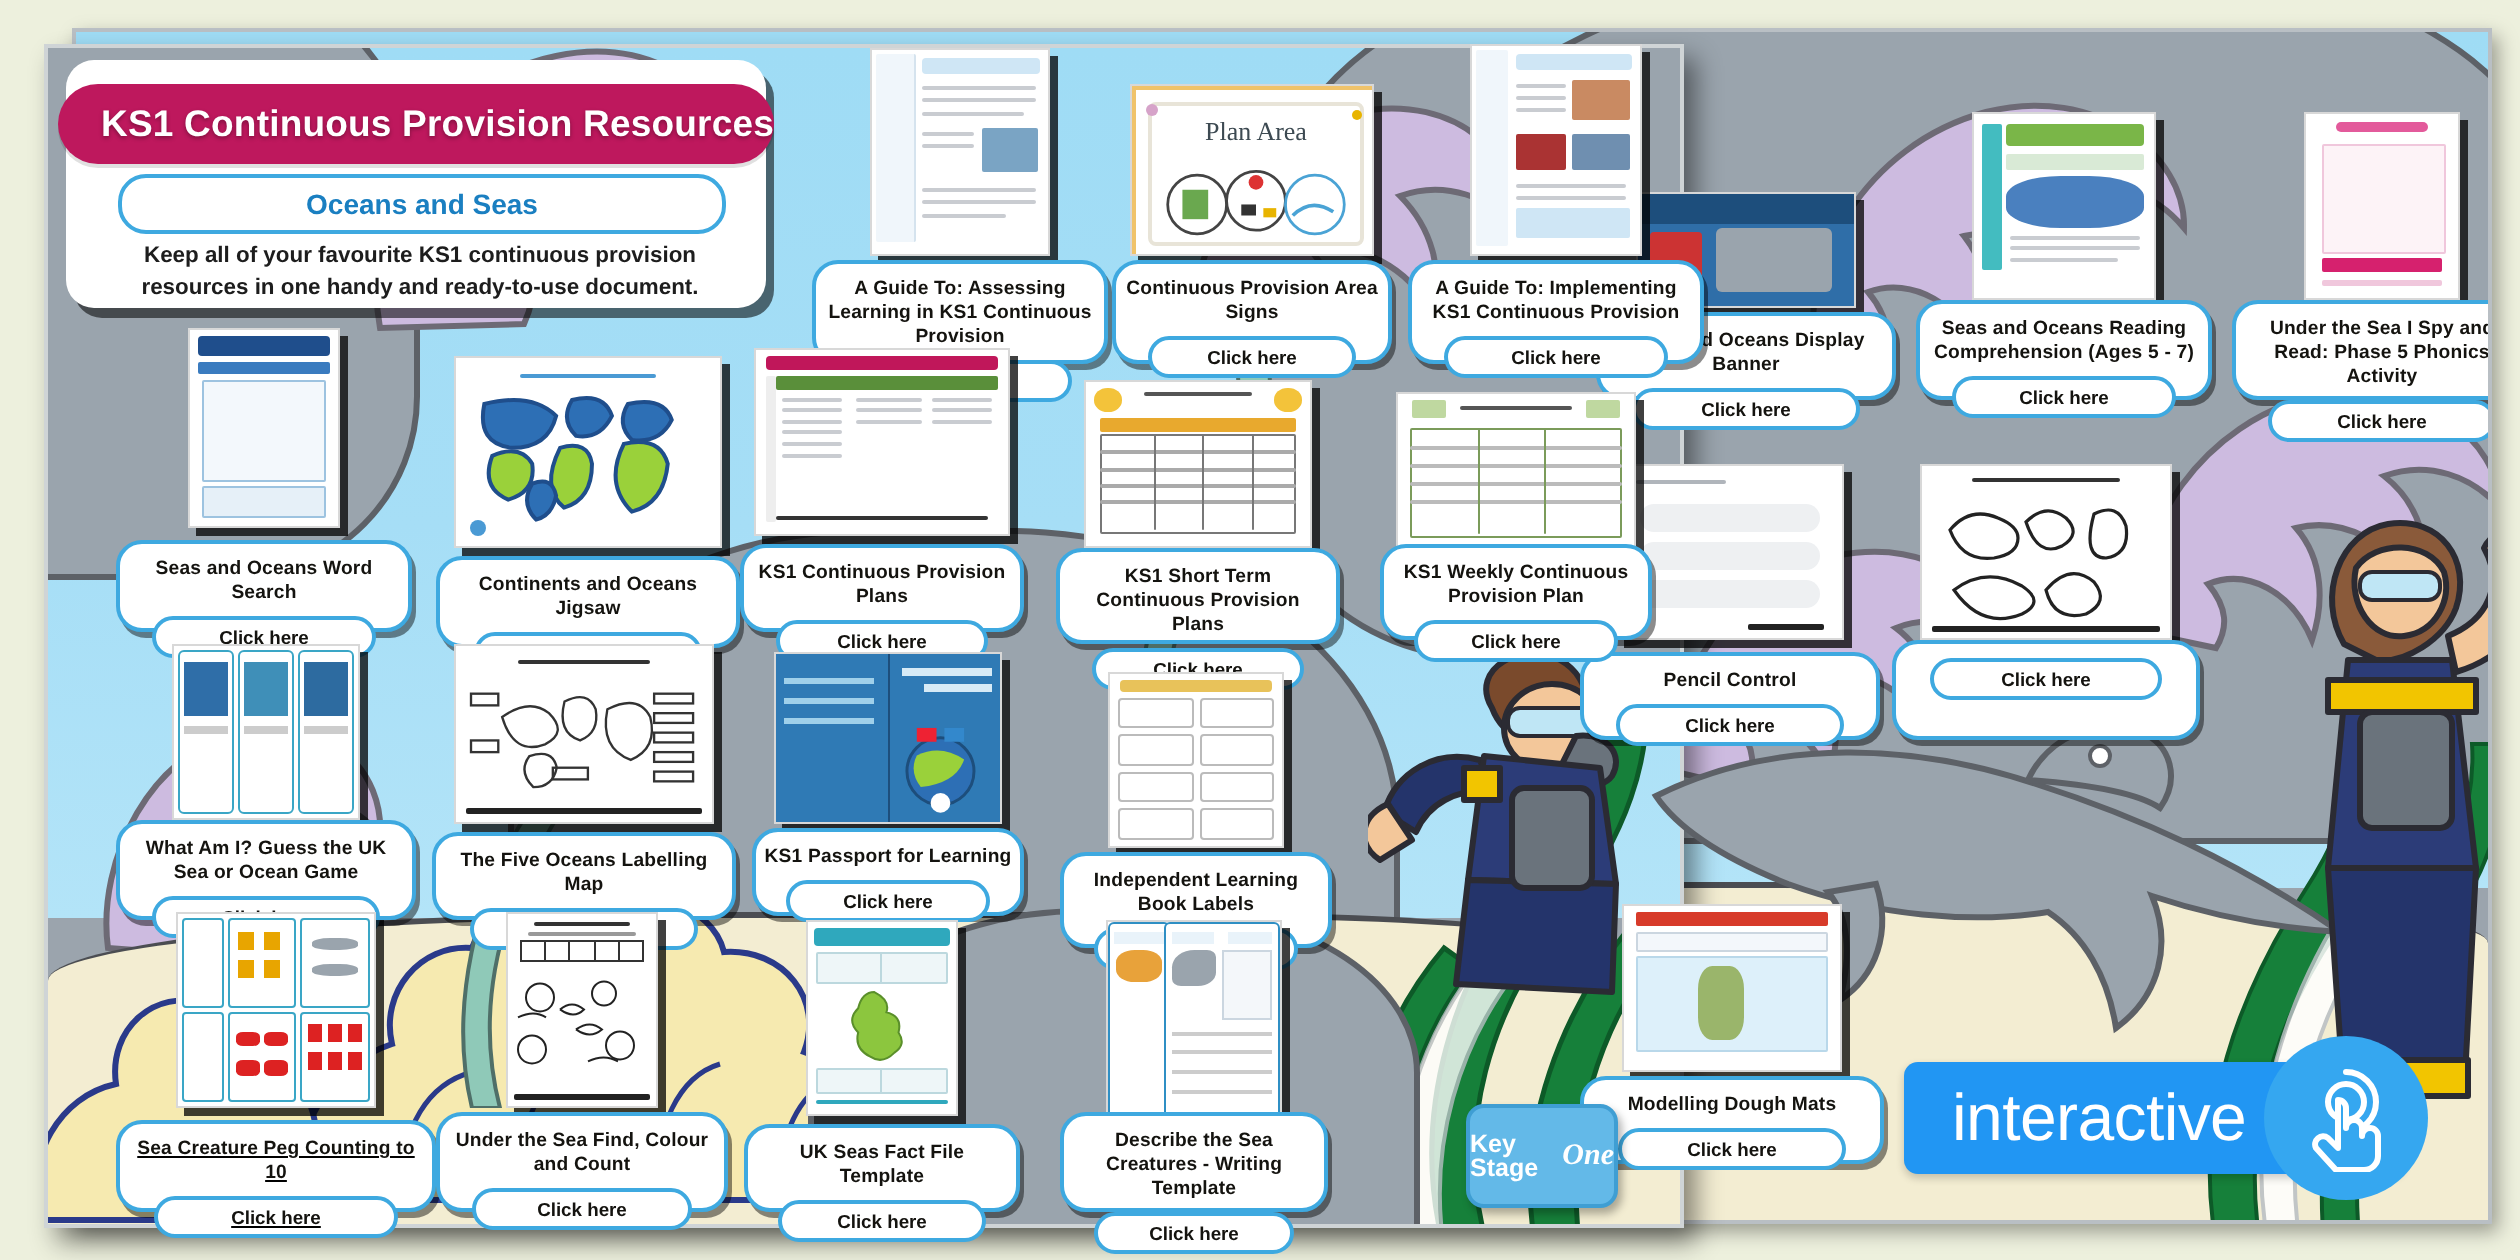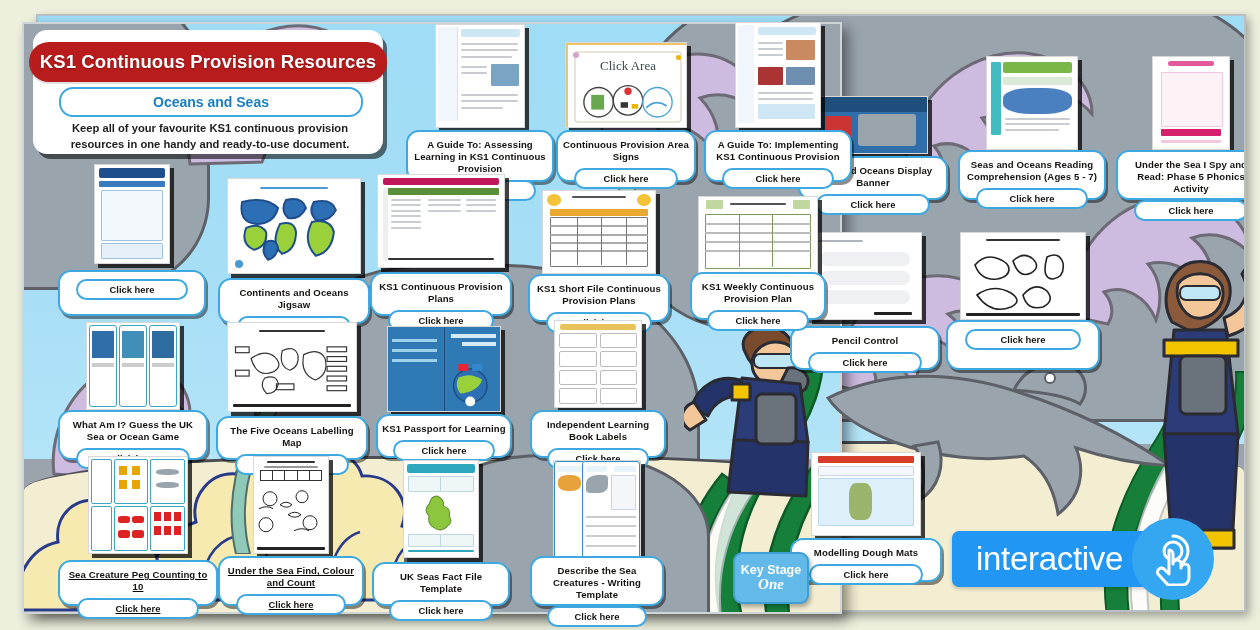--- a/index.html
+++ b/index.html
@@ -51,22 +51,22 @@
 
   
   .title-card{
     position:absolute; left:33px; top:30px; width:350px; height:124px;
     background:#ffffff; border-radius:14px;
     box-shadow:4px 5px 0 rgba(0,0,0,.55);
     z-index:40;
   }
   .title-bar{
     position:absolute; left:-4px; top:12px; width:358px; height:40px;
-    background:#b91c1c; border-radius:20px;
-    display:flex;align-items:center;justify-content:center;
+    background:#be185d; border-radius:20px;
+    display:flex;align-items:center;justify-content:flex-end;
     box-shadow:0 2px 0 rgba(0,0,0,.12);
   }
   .title-bar span{
     color:#fff;font-weight:bold;font-size:18.5px;letter-spacing:.1px;
     text-shadow:0 1px 2px rgba(0,0,0,.35);
     font-family:"Liberation Sans",sans-serif;
   }
   .subtitle-pill{
     position:absolute; left:26px; top:57px; width:300px; height:26px;
     background:#fff;border:2px solid #3ea9e0;border-radius:14px;
@@ -113,21 +113,21 @@
   .mini{width:100%;height:100%;position:relative;background:#fff;}
   .mini .hdr{position:absolute;left:6%;right:6%;top:4%;height:8%;border-radius:2px;}
   .mini .ln{position:absolute;left:8%;height:2px;background:#c9ccd1;border-radius:1px;}
   .mini .blk{position:absolute;border-radius:1px;}
 
   
   .ks-badge{
     position:absolute;left:733px;top:552px;width:72px;height:48px;
     background:#63b9e8;border:2px solid #3f9ed3;border-radius:9px;
     box-shadow:2px 3px 4px rgba(0,0,0,.3);
-    display:flex;flex-direction:column;align-items:center;justify-content:center;
+    display:flex;flex-direction:row;align-items:center;justify-content:center;
     z-index:45;
   }
   .ks-badge .k1{color:#fff;font-weight:bold;font-size:12.5px;line-height:1;}
   .ks-badge .k2{color:#fff;font-weight:bold;font-size:15px;font-style:italic;
      font-family:"Liberation Serif",serif;line-height:1.1;}
 
   
   .interactive{
     position:absolute;left:952px;top:531px;width:250px;height:56px;
     background:#2196f3;border-radius:7px;
@@ -454,21 +454,21 @@
     <div class="label-box" style="height:52px;">
       <span class="cap">A Guide To: Assessing Learning in KS1 Continuous Provision</span>
       <button class="clickbtn">Click here</button>
     </div>
   </div>
 
   <div class="card" style="left:556px;top:26px;width:140px;height:156px;">
     <div class="thumb" style="width:120px;height:84px;bottom:54px;">
       <div class="mini" style="border:2px solid #f0c36a;">
         <div style="position:absolute;inset:6px;border:2px solid #e8e4d8;border-radius:4px;"></div>
-        <div style="position:absolute;left:0;right:0;top:16%;text-align:center;font-size:13px;color:#3d4a52;font-family:'Liberation Serif',serif;">Click Area</div>
+        <div style="position:absolute;left:0;right:0;top:16%;text-align:center;font-size:13px;color:#3d4a52;font-family:'Liberation Serif',serif;">Plan Area</div>
         <svg width="100%" height="46%" viewBox="0 0 120 42" style="position:absolute;left:0;top:44%;">
           <circle cx="28" cy="22" r="16" fill="none" stroke="#444" stroke-width="1.5"></circle>
           <circle cx="60" cy="20" r="16" fill="none" stroke="#444" stroke-width="1.5"></circle>
           <circle cx="92" cy="22" r="16" fill="none" stroke="#4aa3d5" stroke-width="1.5"></circle>
           <rect x="20" y="14" width="14" height="16" fill="#6aa84f"></rect>
           <circle cx="60" cy="10" r="4" fill="#d33"></circle>
           <rect x="52" y="22" width="8" height="6" fill="#333"></rect>
           <rect x="64" y="24" width="7" height="5" fill="#e8b400"></rect>
           <path d="M80 28 q10 -10 22 -2" fill="none" stroke="#4aa3d5" stroke-width="2"></path>
         </svg>
@@ -507,20 +507,21 @@
   <div class="card" style="left:58px;top:176px;width:148px;height:140px;">
     <div class="thumb" style="width:74px;height:98px;bottom:52px;">
       <div class="mini">
         <div class="hdr" style="left:6%;right:6%;top:3%;height:10%;background:#1f4e8c;"></div>
         <div class="blk" style="left:6%;top:16%;right:6%;height:6%;background:#3a7bbf;"></div>
         <div class="blk" style="left:8%;top:25%;right:8%;height:50%;background:#f3f8fc;border:1px solid #9dc3e0;"></div>
         <div class="blk" style="left:8%;top:80%;right:8%;height:14%;background:#e6f0f8;border:1px solid #9dc3e0;"></div>
       </div>
     </div>
     <div class="label-box" style="height:46px;">
+      <span class="cap">Seas and Oceans Word Search</span>
       <button class="clickbtn">Click here</button>
     </div>
   </div>
 
   <div class="card" style="left:218px;top:176px;width:152px;height:148px;">
     <div class="thumb" style="width:132px;height:94px;bottom:50px;">
       <div class="mini">
         <div class="ln" style="left:24%;right:24%;top:8%;width:52%;background:#4a9ad4;"></div>
         <svg width="100%" height="70%" viewBox="0 0 132 66" style="position:absolute;left:0;top:18%;">
           <g fill="#9ad13a" stroke="#1f4e8c" stroke-width="2">
@@ -580,21 +581,21 @@
         <div class="ln" style="left:6%;right:6%;top:42%;width:88%;background:#aaa;"></div>
         <div class="ln" style="left:6%;right:6%;top:52%;width:88%;background:#aaa;"></div>
         <div class="ln" style="left:6%;right:6%;top:62%;width:88%;background:#aaa;"></div>
         <div class="ln" style="left:6%;right:6%;top:72%;width:88%;background:#aaa;"></div>
         <div class="blk" style="left:30%;top:32%;width:1px;height:58%;background:#777;"></div>
         <div class="blk" style="left:52%;top:32%;width:1px;height:58%;background:#777;"></div>
         <div class="blk" style="left:74%;top:32%;width:1px;height:58%;background:#777;"></div>
       </div>
     </div>
     <div class="label-box" style="height:48px;">
-      <span class="cap">KS1 Short File Continuous Provision Plans</span>
+      <span class="cap">KS1 Short Term Continuous Provision Plans</span>
       <button class="clickbtn">Click here</button>
     </div>
   </div>
 
   <div class="card" style="left:690px;top:192px;width:136px;height:128px;">
     <div class="thumb" style="width:118px;height:76px;bottom:46px;">
       <div class="mini">
         <div class="ln" style="left:26%;right:26%;top:8%;width:48%;background:#555;"></div>
         <div class="blk" style="left:6%;top:4%;width:14%;height:12%;background:#bfd8a0;"></div>
         <div class="blk" style="right:6%;top:4%;width:14%;height:12%;background:#bfd8a0;"></div>
@@ -682,21 +683,21 @@
           <circle cx="30" cy="40" r="5" fill="#fff"></circle>
         </svg>
       </div>
     </div>
     <div class="label-box" style="height:44px;">
       <span class="cap">KS1 Passport for Learning</span>
       <button class="clickbtn">Click here</button>
     </div>
   </div>
 
-  <div class="card" style="left:530px;top:320px;width:136px;height:138px;">
+  <div class="card" style="left:530px;top:336px;width:136px;height:138px;">
     <div class="thumb" style="width:86px;height:86px;bottom:50px;">
       <div class="mini">
         <div class="hdr" style="left:6%;right:6%;top:3%;height:8%;background:#e8c25a;"></div>
         <div style="position:absolute;left:5%;right:5%;top:14%;bottom:4%;display:grid;grid-template-columns:1fr 1fr;grid-template-rows:repeat(4,1fr);gap:3px;">
           <div style="border:1px solid #bbb;border-radius:2px;background:#fff;"></div>
           <div style="border:1px solid #bbb;border-radius:2px;background:#fff;"></div>
           <div style="border:1px solid #bbb;border-radius:2px;background:#fff;"></div>
           <div style="border:1px solid #bbb;border-radius:2px;background:#fff;"></div>
           <div style="border:1px solid #bbb;border-radius:2px;background:#fff;"></div>
           <div style="border:1px solid #bbb;border-radius:2px;background:#fff;"></div>
@@ -768,21 +769,21 @@
               <circle cx="56" cy="34" r="7"></circle>
             <path d="M26 16 q6 -5 12 0 q-5 5 -12 0"></path>
               <path d="M34 26 q7 -5 13 0 q-6 5 -13 0"></path>
             <path d="M5 20 q8 -4 14 0"></path>
               <path d="M40 42 q8 -4 15 0"></path>
           </g>
         </svg>
         <div class="ln" style="left:4%;right:4%;top:94%;width:92%;background:#222;height:3px;"></div>
       </div>
     </div>
-    <div class="label-box" style="height:50px;text-decoration:underline;">
+    <div class="label-box" style="height:50px;">
       <span class="cap">Under the Sea Find, Colour and Count</span>
       <button class="clickbtn">Click here</button>
     </div>
   </div>
 
   <div class="card" style="left:372px;top:462px;width:138px;height:144px;">
     <div class="thumb" style="width:74px;height:96px;bottom:48px;">
       <div class="mini">
         <div class="hdr" style="left:4%;right:4%;top:3%;height:10%;background:#2fa8bd;"></div>
         <div class="blk" style="left:6%;top:16%;width:42%;height:14%;background:#eef6f8;border:1px solid #bcd8de;"></div>

